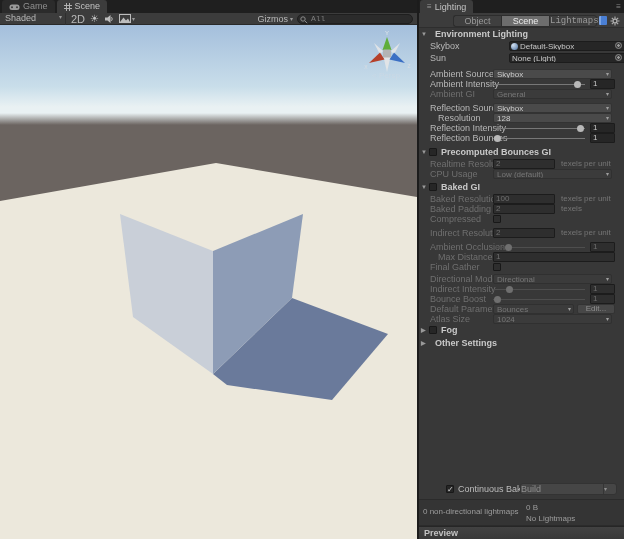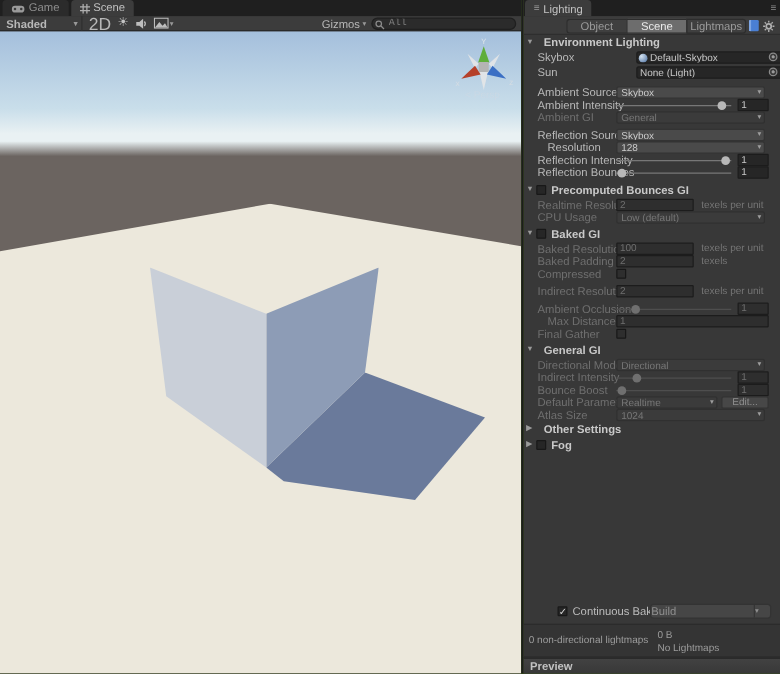--- a/index.html
+++ b/index.html
@@ -9,24 +9,24 @@
 
   
   .scene-pane{position:absolute;left:0;top:0;width:417px;height:539px;background:#333;}
   .tabbar{position:relative;height:13px;background:#1f1f1f;display:flex;align-items:flex-end;}
   .stab{height:13px;padding:0 7px;display:flex;align-items:center;gap:3px;background:#2b2b2b;
         color:#8f8f8f;font-size:9px;border-radius:3px 3px 0 0;margin-right:2px;line-height:13px;}
   .stab:first-child{margin-left:2px;}
   .stab.active{background:#3c3c3c;color:#c2c2c2;}
   .toolbar{position:relative;height:12px;background:#3c3c3c;border-bottom:1px solid #292929;
            display:flex;align-items:center;font-size:9px;color:#b8b8b8;padding:0 2px;}
-  .vdrop{display:flex;align-items:center;width:64px;height:12px;padding-left:3px;border-right:1px solid #2f2f2f;font-weight:bold;}
+  .vdrop{display:flex;width:64px;height:12px;padding-left:3px;border-right:1px solid #2f2f2f;}
   .vdrop .arr{margin-left:auto;margin-right:3px;font-size:6px;color:#999;}
   .tbtn{margin-left:5px;display:flex;align-items:center;}
-  .t2d{font-size:14px;text-align:center;}
+  .t2d{font-size:11px;text-align:center;}
   .sun{font-size:10px;line-height:10px;color:#c4c4c4;}
   .tright{margin-left:auto;display:flex;align-items:center;gap:4px;padding-right:2px;}
   .gizmos-dd{display:flex;align-items:center;gap:2px;}
   .gizmos-dd .arr{font-size:6px;color:#999;}
   .search{width:116px;height:10px;background:#2b2b2b;border:1px solid #1f1f1f;border-radius:5px;
           color:#9a9a9a;font-size:8px;padding:0 3px 0 13px;outline:none;font-family:Liberation Mono, monospace;}
   .search::placeholder{color:#7d7d7d;}
   .searchwrap{position:relative;display:flex;align-items:center;}
   .searchwrap svg{position:absolute;left:3px;top:2px;}
 
@@ -47,21 +47,21 @@
   .lighting-pane{position:absolute;left:419px;top:0;width:205px;height:539px;background:#383838;}
   .ltab{height:13px;padding:0 7px;display:flex;align-items:center;gap:3px;background:#3c3c3c;
         color:#c2c2c2;font-size:9px;border-radius:3px 3px 0 0;margin-left:1px;}
   .ltab .ticon{font-size:8px;color:#9a9a9a;}
   .pane-menu{position:absolute;right:3px;top:3px;font-size:8px;color:#8a8a8a;line-height:8px;}
   .ltoolbar{position:relative;height:15px;background:#3c3c3c;border-bottom:1px solid #2e2e2e;}
   .mode-tabs{position:absolute;left:34px;top:2px;display:flex;height:12px;}
   .mtab{width:48px;text-align:center;line-height:11px;font-size:9px;background:#3f3f3f;color:#9a9a9a;
         border:1px solid #2d2d2d;border-right:none;}
   .mtab:first-child{border-radius:3px 0 0 3px;}
-  .mtab:last-child{border-radius:0 3px 3px 0;border-right:1px solid #2d2d2d;}
+  .mtab:last-child{border-radius:0 3px 3px 0;border-right:1px solid #2d2d2d;font-family:Liberation Mono, monospace;}
   .mtab.sel{background:#6d6d6d;color:#ececec;}
   .book{position:absolute;right:17px;top:3px;width:8px;height:9px;background:#4a7fd4;border-radius:1px;
         border-left:2px solid #7ea6e4;}
   .gear{position:absolute;right:4px;top:3px;}
 
   
   #lrows{position:absolute;left:0;top:28px;width:205px;}
   .lgap{width:100%;}
   .lrow{position:relative;height:10px;font-size:9px;color:#b8b8b8;}
   .lrow.off{color:#6f6f6f;}
@@ -354,24 +354,20 @@
         </div>
         <div class="lrow off indent">
           <div class="lbl">Max Distance</div>
           <div class="nfield wide">1</div>
         </div>
         <div class="lrow off">
           <div class="lbl">Final Gather</div>
           <div class="cb"></div>
         </div>
         <div class="lgap" style="height: 2px;"></div>
-        <div class="lrow lheader">
-          <div class="farrow">▼</div>
-          <div class="hlbl">General GI</div>
-        </div>
         <div class="lrow off">
           <div class="lbl">Directional Mode</div>
           <div class="dd">
             <div class="ddtxt">Directional</div>
             <div class="ddarrow">▾</div>
           </div>
         </div>
         <div class="lrow off">
           <div class="lbl">Indirect Intensity</div>
           <div class="track">
@@ -382,40 +378,40 @@
         <div class="lrow off">
           <div class="lbl">Bounce Boost</div>
           <div class="track">
             <div class="knob" style="left: 1px;"></div>
           </div>
           <div class="valbox">1</div>
         </div>
         <div class="lrow off">
           <div class="lbl">Default Parameters</div>
           <div class="dd short">
-            <div class="ddtxt">Realtime</div>
+            <div class="ddtxt">Bounces</div>
             <div class="ddarrow">▾</div>
           </div>
           <div class="editbtn">Edit...</div>
         </div>
         <div class="lrow off">
           <div class="lbl">Atlas Size</div>
           <div class="dd">
             <div class="ddtxt">1024</div>
             <div class="ddarrow">▾</div>
           </div>
-        </div>
-        <div class="lrow lheader">
-          <div class="farrow">▶</div>
-          <div class="hlbl">Other Settings</div>
         </div>
         <div class="lrow lheader">
           <div class="farrow">▶</div>
           <div class="cb hcb"></div>
           <div class="hlbl withcb">Fog</div>
+        </div>
+        <div class="lrow lheader">
+          <div class="farrow">▶</div>
+          <div class="hlbl">Other Settings</div>
         </div>
       </div>
 
     <div class="bake">
       <span class="cb">✓</span>
       <span class="bakelbl">Continuous Baking</span>
       <div class="buildbtn">
         <span>Build</span>
         <span class="buildcaret">▾</span>
       </div>

